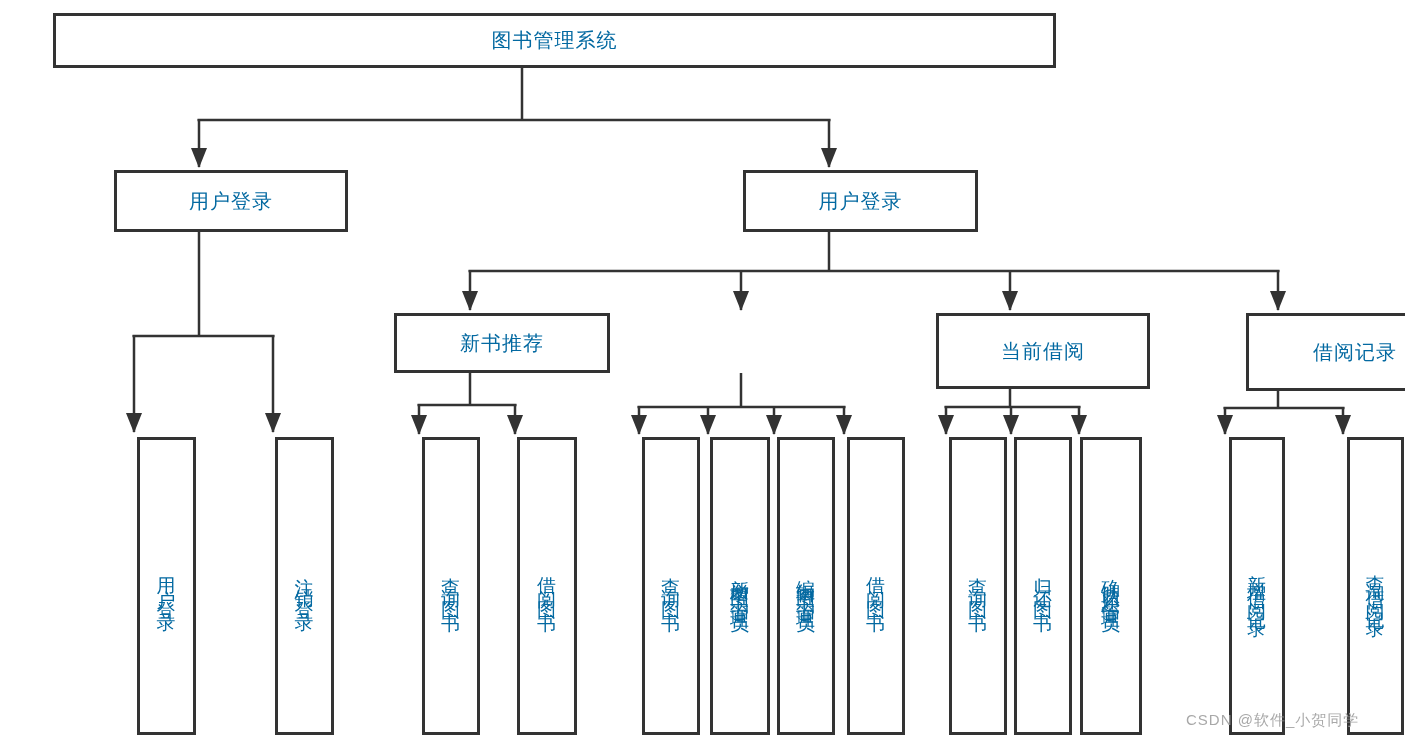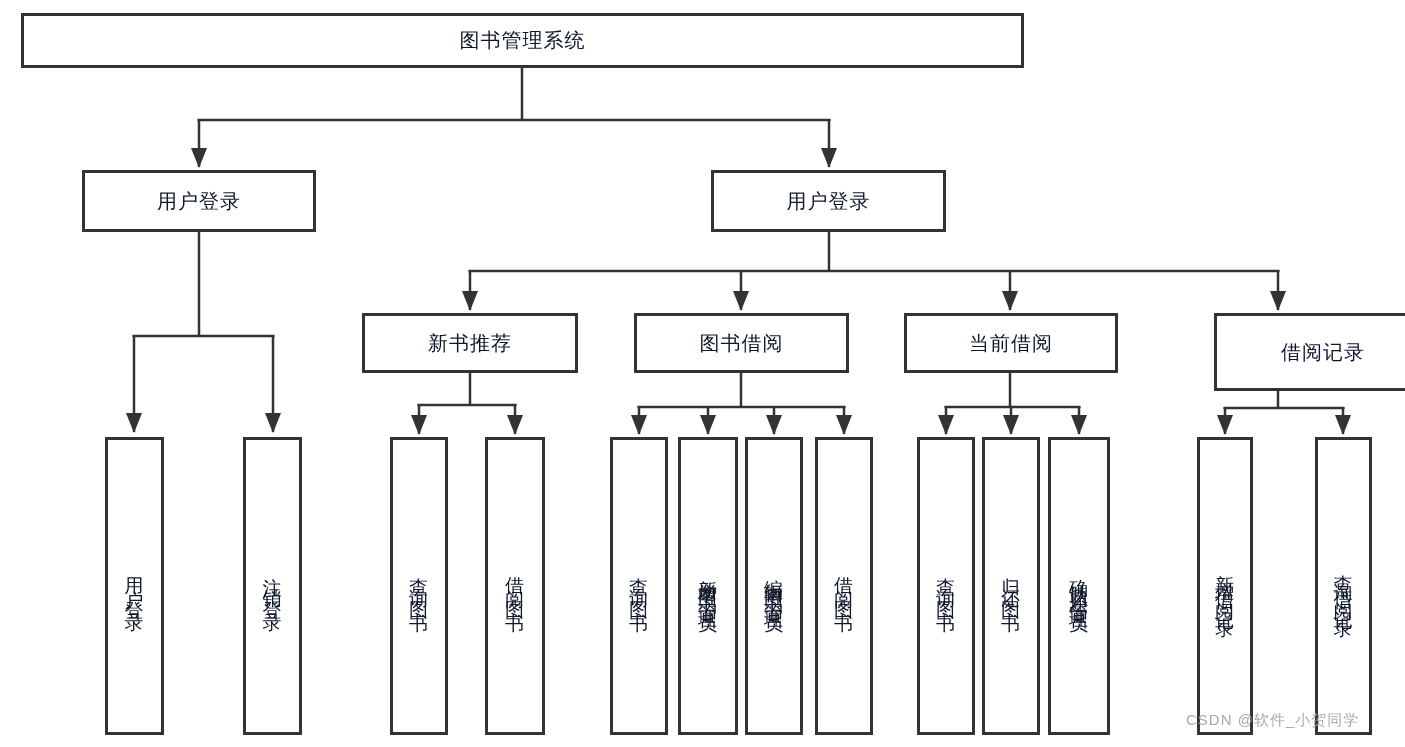--- a/index.html
+++ b/index.html
@@ -18,22 +18,23 @@
     z-index: 1;
   }
   .node {
     position: absolute;
     box-sizing: border-box;
     border: 3px solid #333333;
     background: #ffffff;
     display: flex;
     align-items: center;
     justify-content: center;
-    color: #0f172a;
+    color: #0369a1;
     z-index: 2;
+    margin-left: 32px;
   }
   .node.h { font-size: 20px; letter-spacing: 1px; }
   .node.v {
     writing-mode: vertical-rl;
     text-orientation: mixed;
     font-size: 19px;
     line-height: 1;
   }
   .sp12 { letter-spacing: 12px; }
   .sp9  { letter-spacing: 9px; }
@@ -103,22 +104,21 @@
       <path d="M1343,407 L1343,434" marker-end="url(#arrow)"></path>
     </g>
   </svg>
 
   <div class="node h" style="left:21px; top:13px; width:1003px; height:55px;">图书管理系统</div>
 
   <div class="node h" style="left:82px; top:170px; width:234px; height:62px;">用户登录</div>
   <div class="node h" style="left:711px; top:170px; width:235px; height:62px;">用户登录</div>
 
   <div class="node h" style="left:362px; top:313px; width:216px; height:60px;">新书推荐</div>
-  <div class="node h" style="left:634px; top:313px; width:215px; height:60px;">图书借阅</div>
-  <div class="node h" style="left:904px; top:313px; width:214px; height:60px;">当前借阅</div>
+  <div class="node h" style="left:904px; top:313px; width:214px; height:76px;">当前借阅</div>
   <div class="node h" style="left:1214px; top:313px; width:218px; height:78px;">借阅记录</div>
 
   <div class="node v sp12" style="left:105px; top:437px; width:59px; height:298px;">用户登录</div>
   <div class="node v sp12" style="left:243px; top:437px; width:59px; height:298px;">注销登录</div>
 
   <div class="node v sp12" style="left:390px; top:437px; width:58px; height:298px;">查询图书</div>
   <div class="node v sp12" style="left:485px; top:437px; width:60px; height:298px;">借阅图书</div>
 
   <div class="node v sp12" style="left:610px; top:437px; width:58px; height:298px;">查询图书</div>
   <div class="node v sp6" style="left:678px; top:437px; width:60px; height:298px;">新增图书（管理员）</div>

